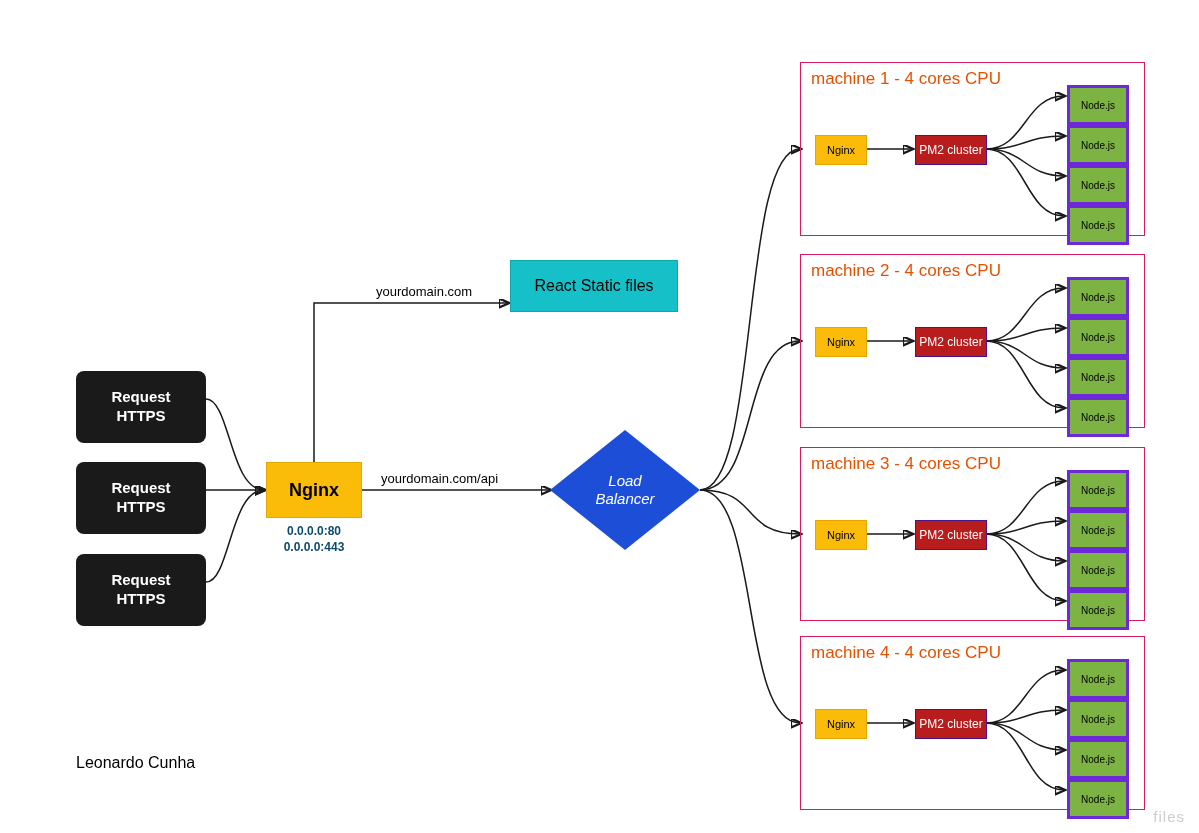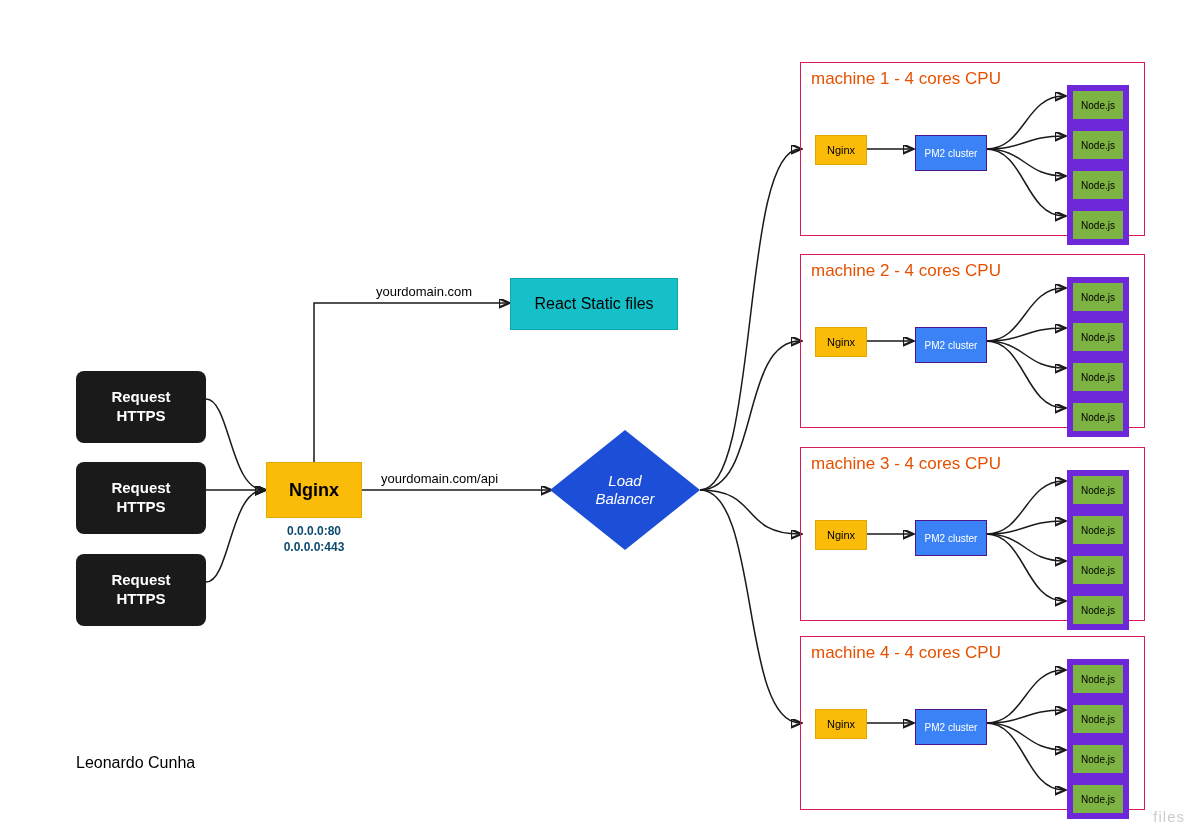--- a/index.html
+++ b/index.html
@@ -93,34 +93,34 @@
     color: #000;
     font-size: 11px;
     width: 52px;
     height: 30px;
     display: flex;
     align-items: center;
     justify-content: center;
   }
   .pm2 {
     position: absolute;
-    background: #3b82f6;
+    background: #b91c1c;
     border: 1px solid #4a148c;
     color: #fff;
-    font-size: 10px;
+    font-size: 12px;
     width: 72px;
-    height: 36px;
+    height: 30px;
     display: flex;
     align-items: center;
     justify-content: center;
   }
   .nodejs {
     position: absolute;
     background: #7cb342;
-    border: 6px solid #6d28d9;
+    border: 3px solid #6d28d9;
     color: #000;
     font-size: 10px;
     width: 62px;
     height: 40px;
     display: flex;
     align-items: center;
     justify-content: center;
   }
   .conn-label {
     position: absolute;
@@ -212,21 +212,21 @@
 
 <div class="node nginx-main" style="left:266px; top:462px;">
     <span>Nginx</span>
   </div>
 <div class="nginx-caption" style="left:268px; top:524px; width:92px; white-space:pre-line">0.0.0.0:80
 0.0.0.0:443</div>
 
 <div class="conn-label" style="left:376px; top:284px;">yourdomain.com</div>
 <div class="conn-label" style="left:381px; top:471px;">yourdomain.com/api</div>
 
-<div class="node react-box" style="left:510px; top:278px;">
+<div class="node react-box" style="left:510px; top:260px;">
     <span>React Static files</span>
   </div>
 
 <div class="diamond-wrap" style="left:550px; top:430px;">
   <div class="diamond">
       <span style="white-space:pre-line">Load
 Balancer</span>
     </div>
 </div>
 

